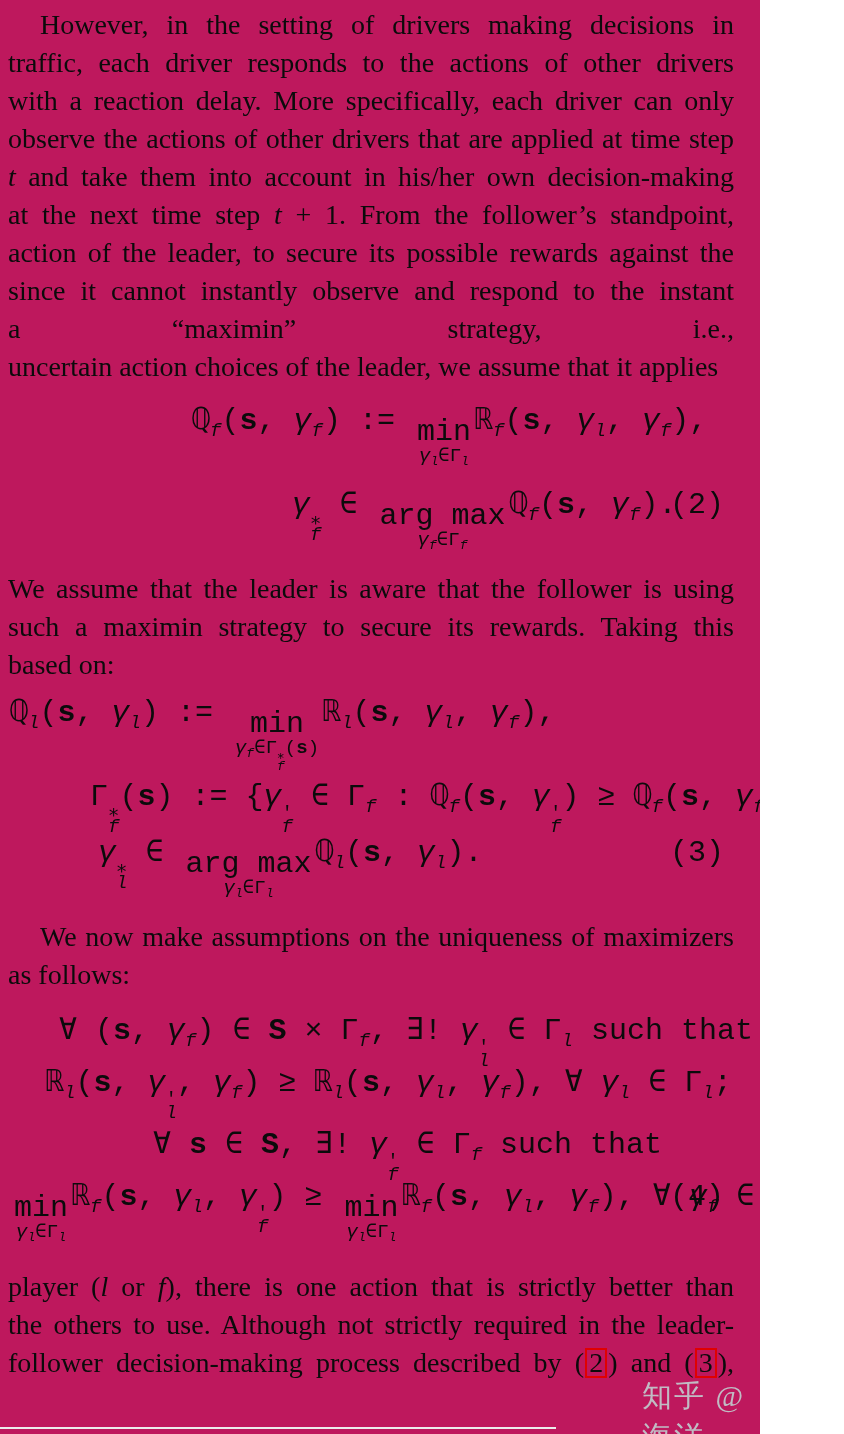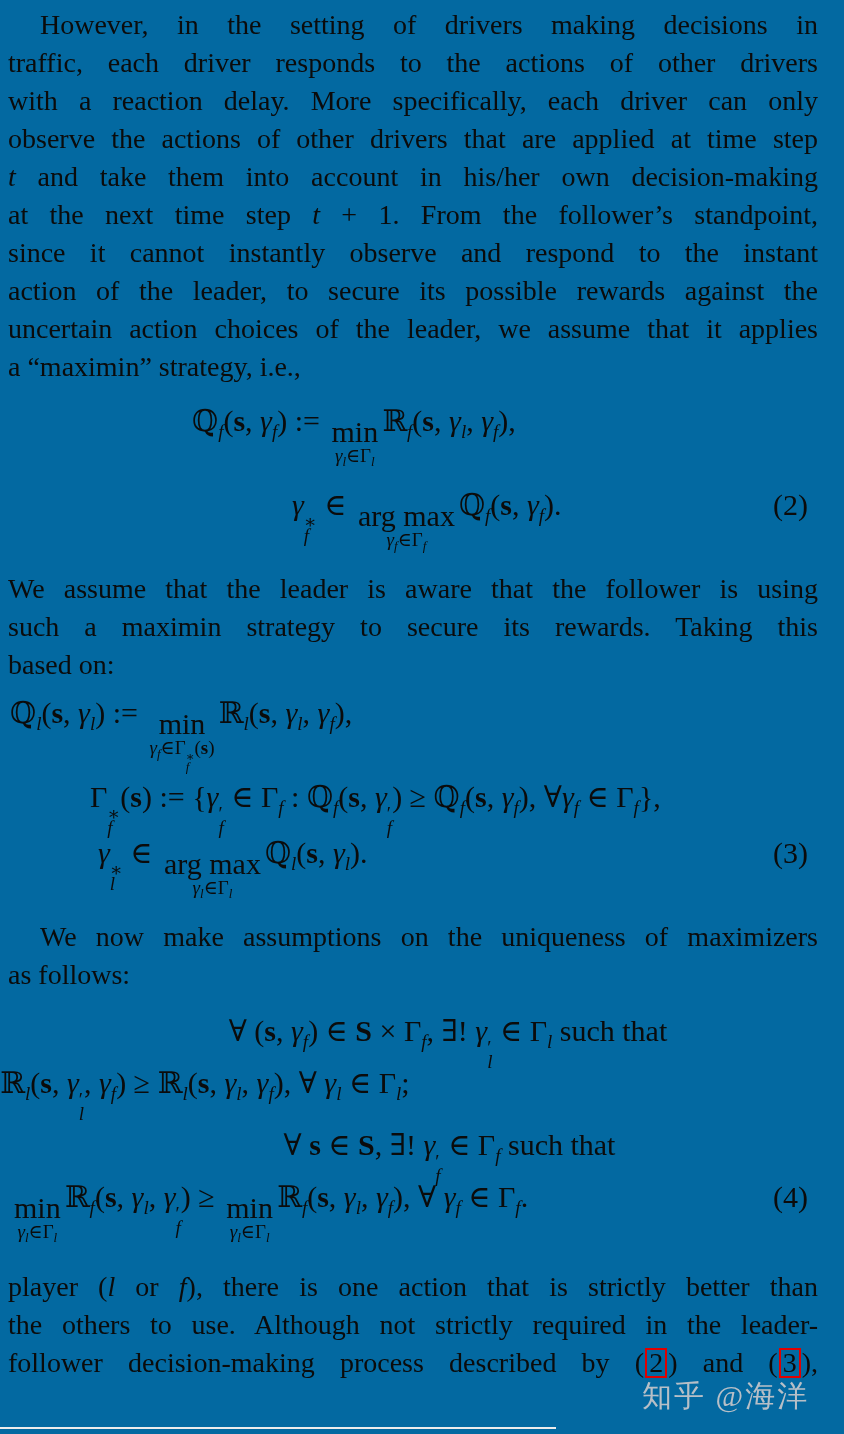--- a/index.html
+++ b/index.html
@@ -1,34 +1,34 @@
 <!DOCTYPE html>
 <html><head>
 <meta charset="utf-8">
 <style>
   html,body{margin:0;padding:0;background:#ffffff;}
   body{width:844px;height:1434px;font-family:"Liberation Serif","DejaVu Serif",serif;color:#0b0b0b;}
-  .page{position:relative;width:844px;height:1434px;overflow:hidden;background:#0369a1;}
+  .page{position:relative;width:760px;height:1434px;overflow:hidden;background:#be185d;}
 
   
   .para{font-size:28px;line-height:38px;padding-left:8px;padding-right:26px;}
   .para .line{text-align:justify;text-align-last:justify;}
   .para .line:last-child{text-align-last:left;}
   .para.justify-all .line:last-child{text-align-last:justify;}
   .para.indent .line:first-child{text-indent:32px;}
   .mt6{margin-top:6px;} .mt10{margin-top:10px;} .mt14{margin-top:14px;}
   .mt16{margin-top:16px;} .mt18{margin-top:18px;} .mt20{margin-top:20px;}
 
   
-  .eq{position:relative;font-size:30px;line-height:38px;}
+  .eq{position:relative;font-size:30px;line-height:38px;font-family:Liberation Mono, monospace;}
   .eq-line{position:relative;white-space:nowrap;}
   .eq-num{position:absolute;right:36px;top:0;line-height:38px;}
   .pl192{padding-left:192px;} .pl292{padding-left:292px;}
   .pl10{padding-left:10px;} .pl90{padding-left:90px;} .pl98{padding-left:98px;}
-  .pl52{padding-left:52px;} .pl46{} .pl55{padding-left:55px;} .h66{height:70px;} .h46{height:46px;} .h44{height:44px;}
+  .pl52{padding-left:52px;} .pl46{padding-left:46px;} .pl55{padding-left:55px;} .h66{height:70px;} .h46{height:46px;} .h44{height:44px;}
   .mb14{margin-bottom:14px;} .mb10{margin-bottom:10px;} .mb8{margin-bottom:8px;text-align:center;}
 
   
   .it{font-style:italic;}
   .bf{font-weight:bold;}
   .sub{font-size:19px;font-style:italic;vertical-align:-7px;letter-spacing:0;}
   .mop{display:inline-flex;flex-direction:column;align-items:center;vertical-align:top;margin:11px 4px;}
   .mop-t{display:block;line-height:38px;}
   .mop-b{display:block;font-size:19px;line-height:20px;margin-top:-5px;font-style:normal;}
   .mop-b .sub{font-size:13px;vertical-align:-4px;}
@@ -51,24 +51,24 @@
 <div class="page">
   <div class="content">
 
     <div class="para indent mt6">
         <div class="line"><span>However, in the setting of drivers making decisions in</span></div>
         <div class="line"><span>traffic, each driver responds to the actions of other drivers</span></div>
         <div class="line"><span>with a reaction delay. More specifically, each driver can only</span></div>
         <div class="line"><span>observe the actions of other drivers that are applied at time step</span></div>
         <div class="line"><span class="it">t</span><span> and take them into account in his/her own decision-making</span></div>
         <div class="line"><span>at the next time step </span><span class="it">t</span><span> + 1. From the follower’s standpoint,</span></div>
+        <div class="line"><span>action of the leader, to secure its possible rewards against the</span></div>
         <div class="line"><span>since it cannot instantly observe and respond to the instant</span></div>
-        <div class="line"><span>action of the leader, to secure its possible rewards against the</span></div>
+        <div class="line"><span>a “maximin” strategy, i.e.,</span></div>
         <div class="line"><span>uncertain action choices of the leader, we assume that it applies</span></div>
-        <div class="line"><span>a “maximin” strategy, i.e.,</span></div>
       </div>
 
     <div class="eq mt16">
       <div class="eq-line pl192 h66 mb14"><span>ℚ</span><span class="sub">f</span><span>(</span><span class="bf">s</span><span>, </span><span class="it">γ</span><span class="sub">f</span><span>) := </span><span class="mop">
             <span class="mop-t">min</span>
             <span class="mop-b"><span class="it">γ</span><span class="sub">l</span><span>∈</span><span>Γ</span><span class="sub">l</span></span>
           </span><span>ℝ</span><span class="sub">f</span><span>(</span><span class="bf">s</span><span>, </span><span class="it">γ</span><span class="sub">l</span><span>, </span><span class="it">γ</span><span class="sub">f</span><span>),</span></div>
       <div class="eq-line pl292 h66"><span class="eq-num">(2)</span><span class="it">γ</span><span class="ss">
             <span>∗</span>
             <span>f</span>

